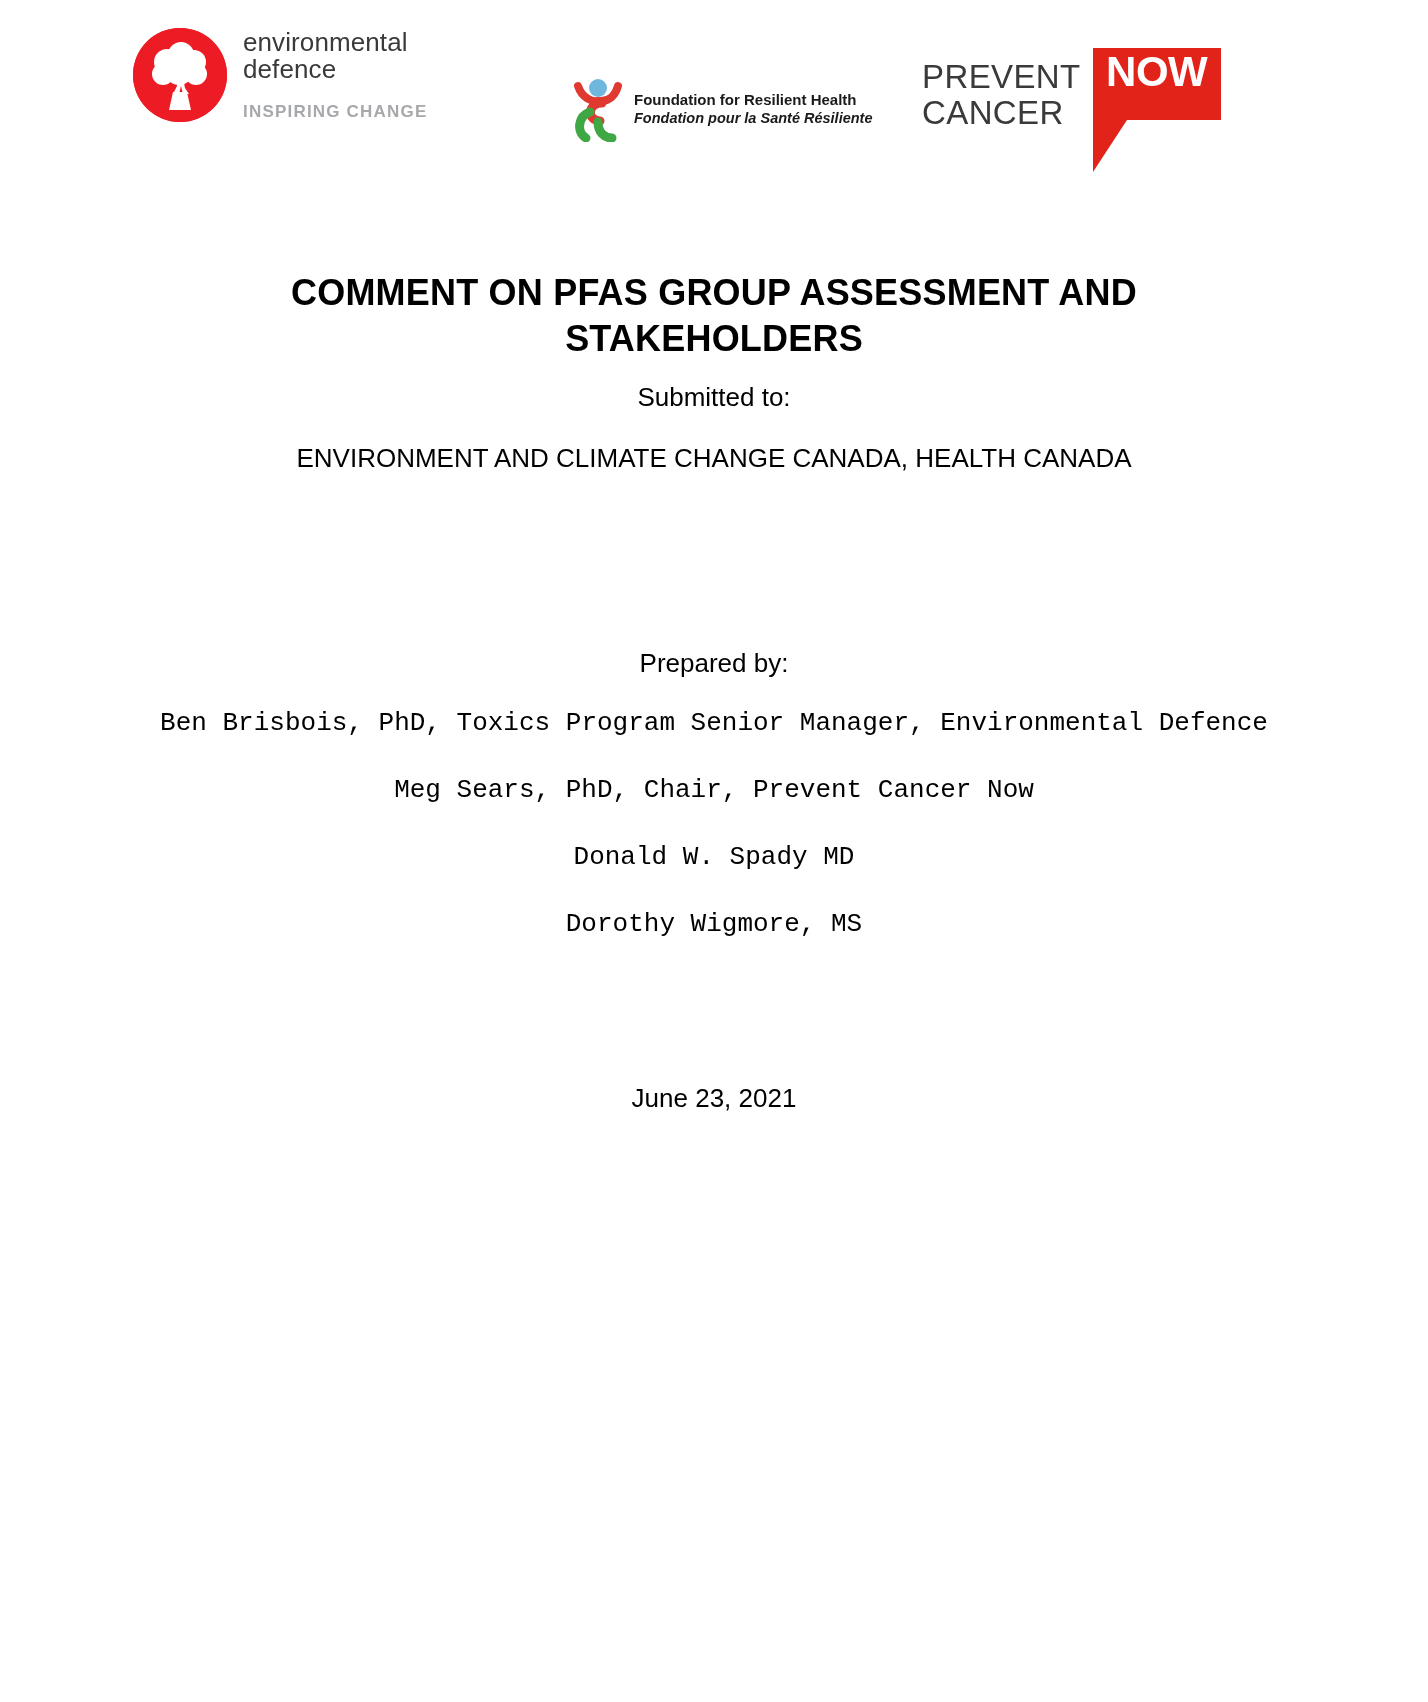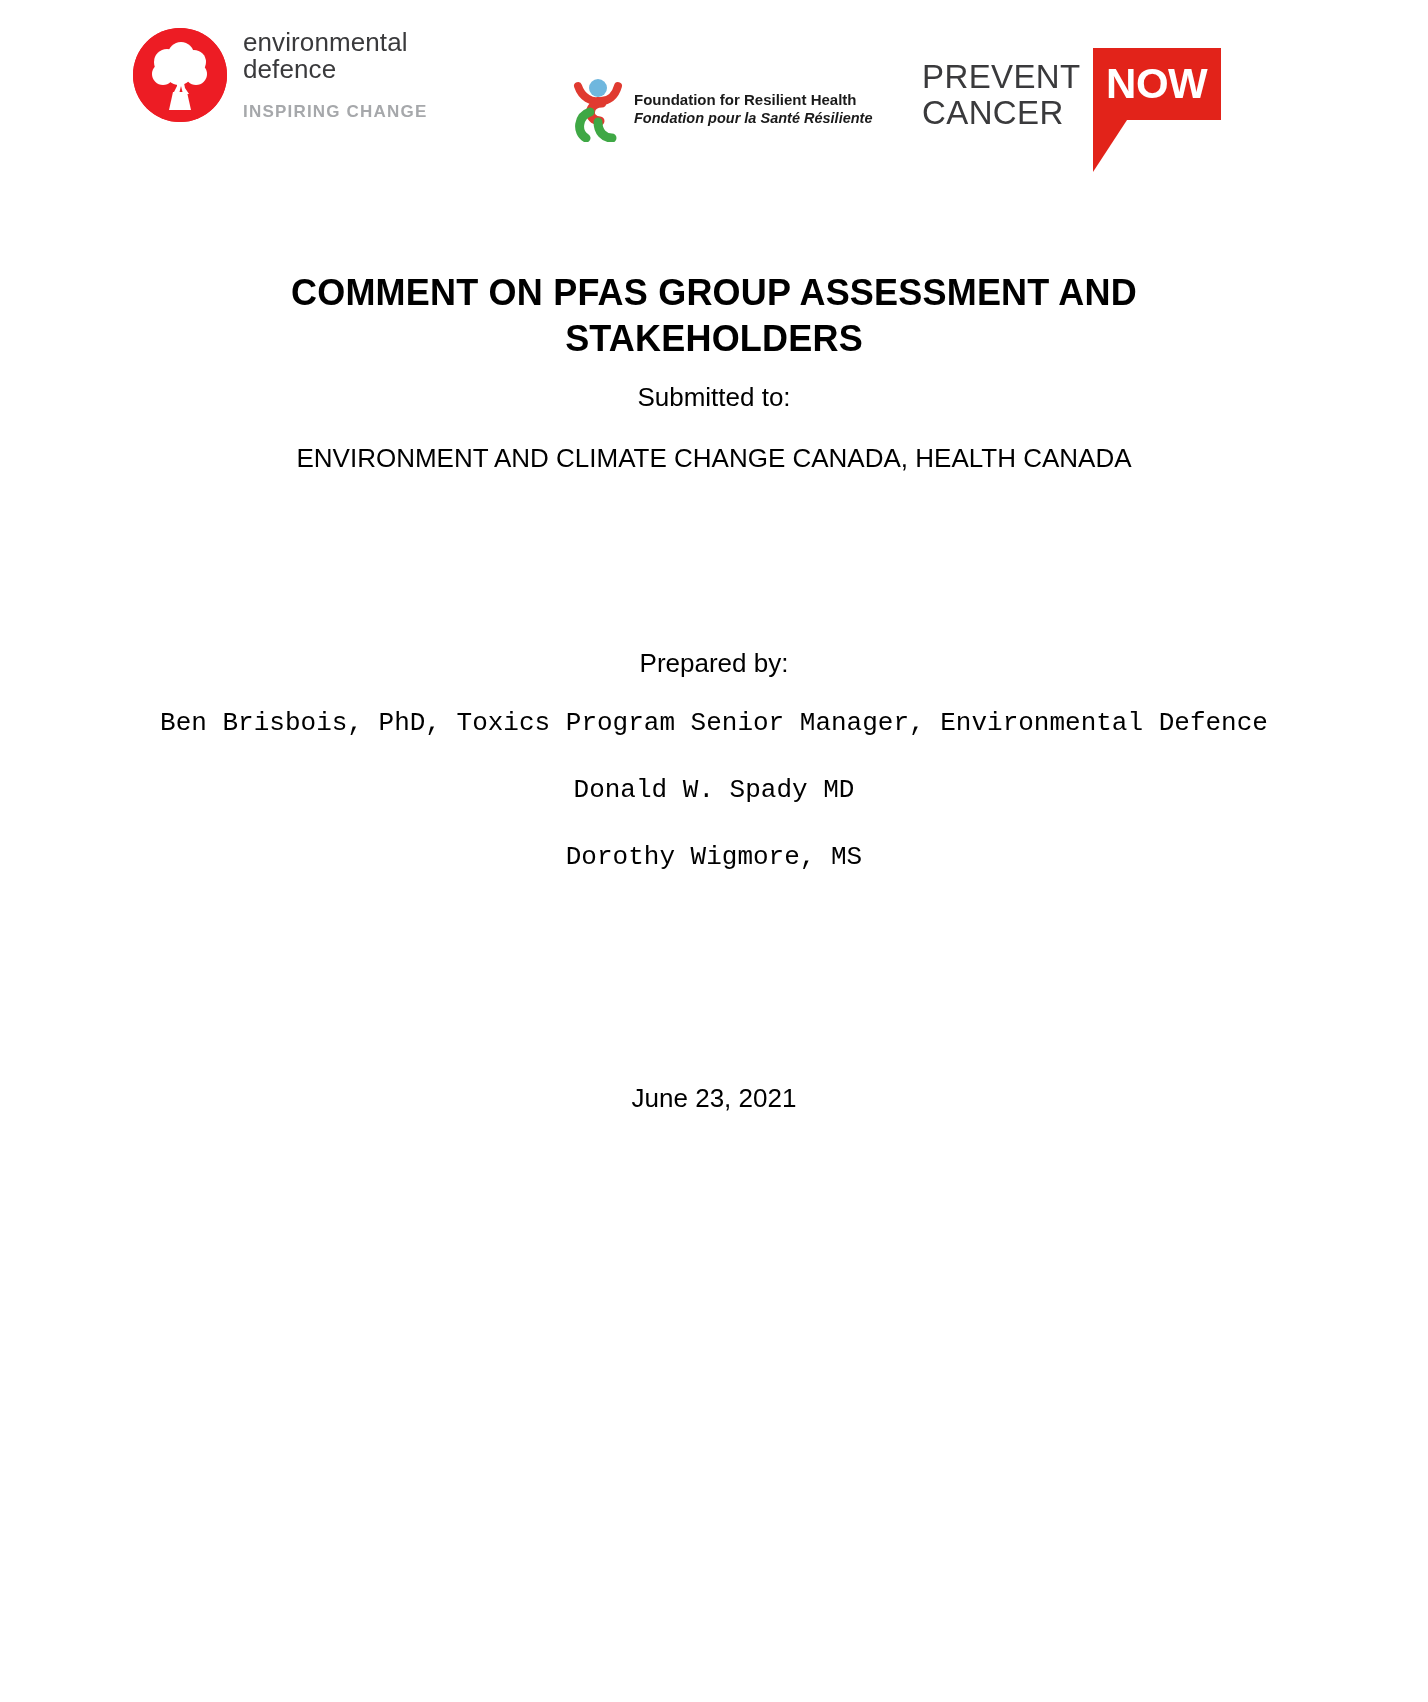--- a/index.html
+++ b/index.html
@@ -109,21 +109,21 @@
     display: block;
   }
   .pcn-word .l2 { margin-top: 3px; }
   .pcn-bubble {
     position: relative;
     margin-left: 12px;
     width: 128px;
     height: 72px;
     background: #E2231A;
     display: flex;
-    align-items: center;
+    align-items: flex-start;
     justify-content: center;
   }
   .pcn-bubble .now {
     color: #ffffff;
     font-size: 42px;
     font-weight: bold;
     letter-spacing: -0.5px;
   }
   .pcn-tail {
     position: absolute;
@@ -263,20 +263,21 @@
 
     <h1 class="title">COMMENT ON PFAS GROUP ASSESSMENT AND STAKEHOLDERS</h1>
 
     <div class="submitted-label">Submitted to:</div>
     <div class="submitted-to">ENVIRONMENT AND CLIMATE CHANGE CANADA, HEALTH CANADA</div>
 
     <div class="prepared-label">Prepared by:</div>
 
     <div class="authors">
       <div class="author-line">Ben Brisbois, PhD, Toxics Program Senior Manager, Environmental Defence</div>
+      <div class="author-line">Meg Sears, PhD, Chair, Prevent Cancer Now</div>
       <div class="author-line">Donald W. Spady MD</div>
       <div class="author-line">Dorothy Wigmore, MS</div>
     </div>
 
     <div class="date">June 23, 2021</div>
 
   </div>
 
 </div>
 

